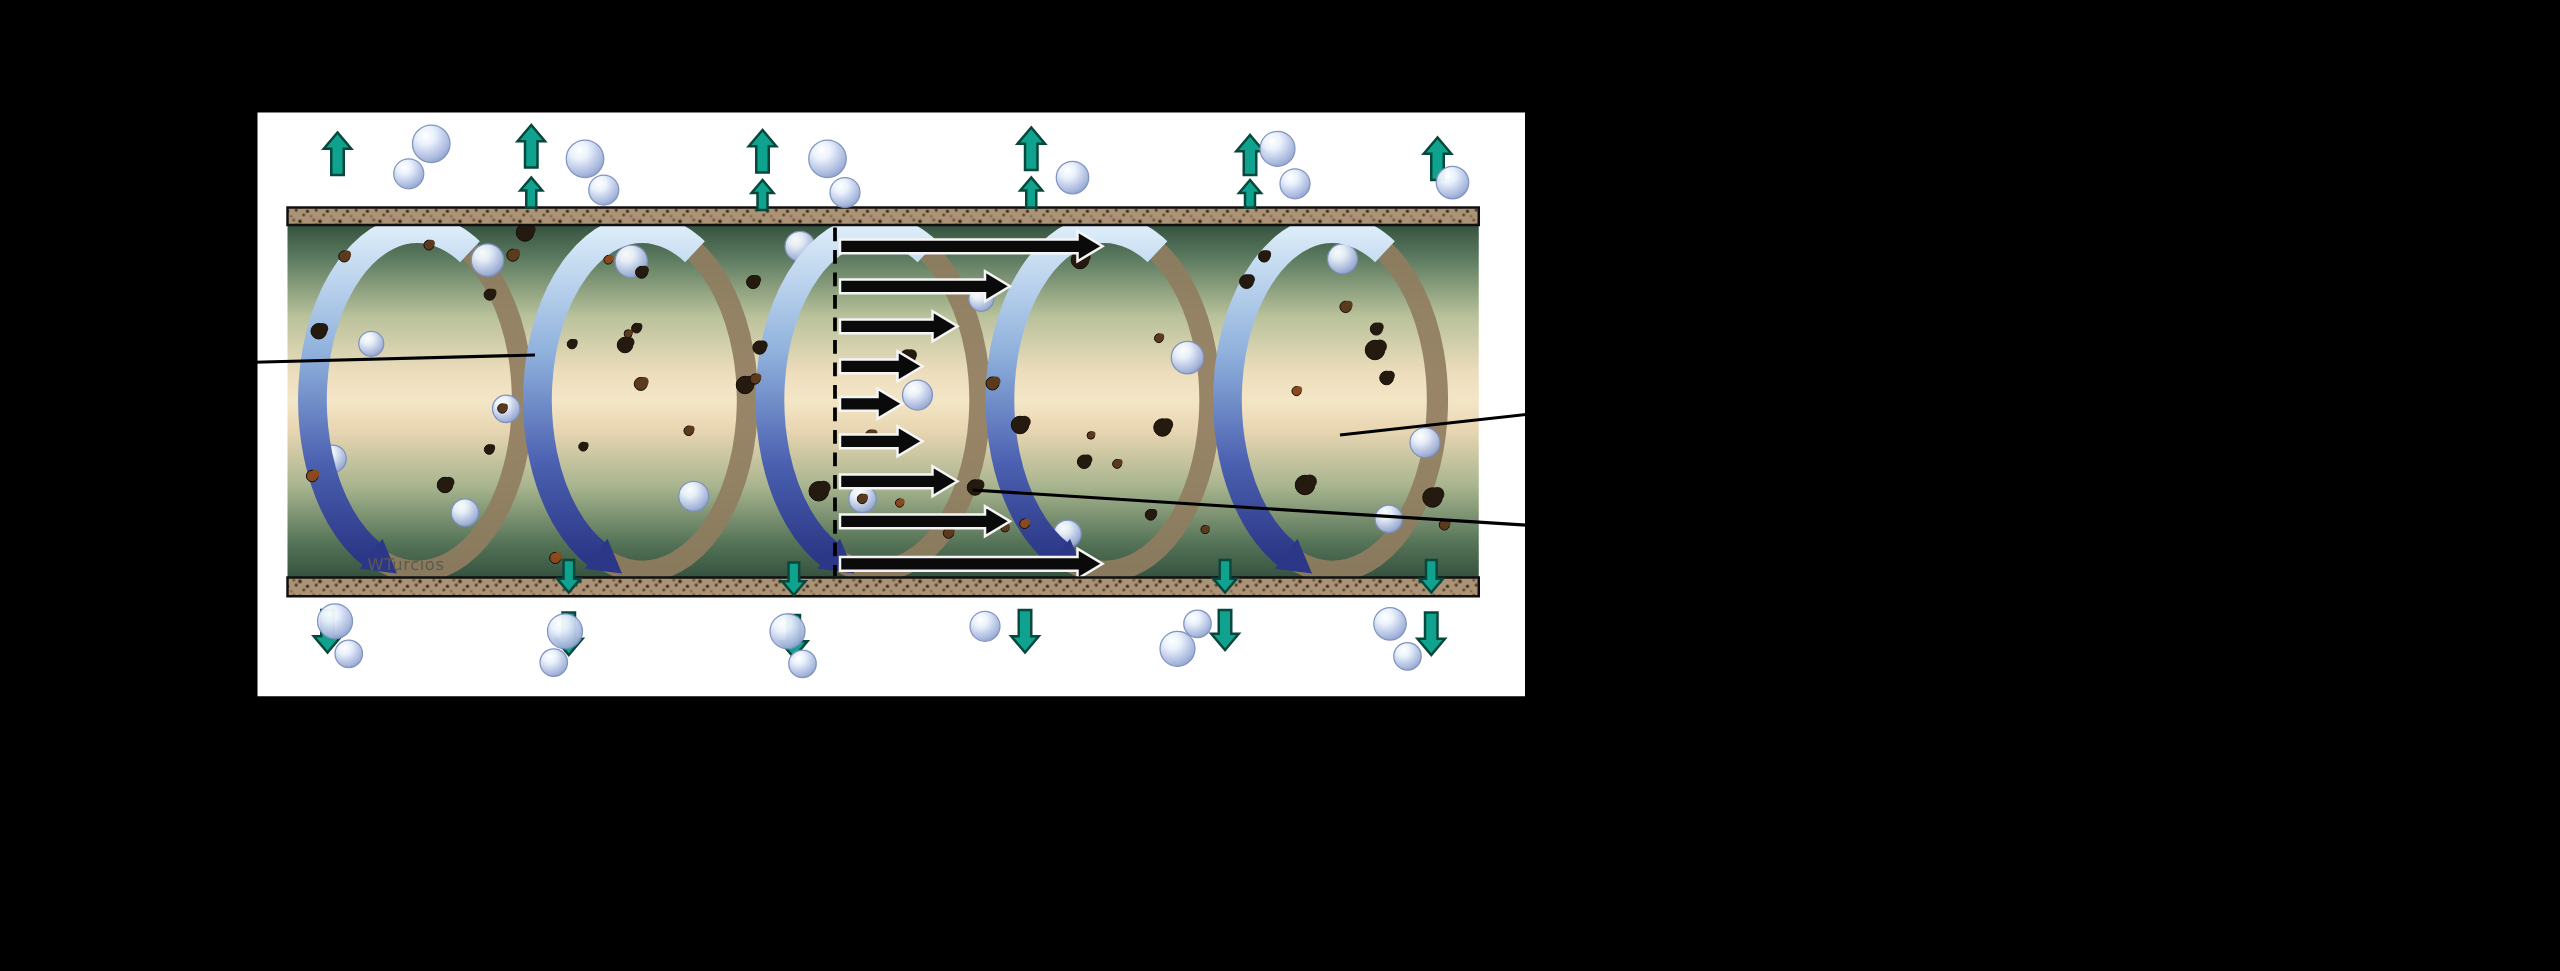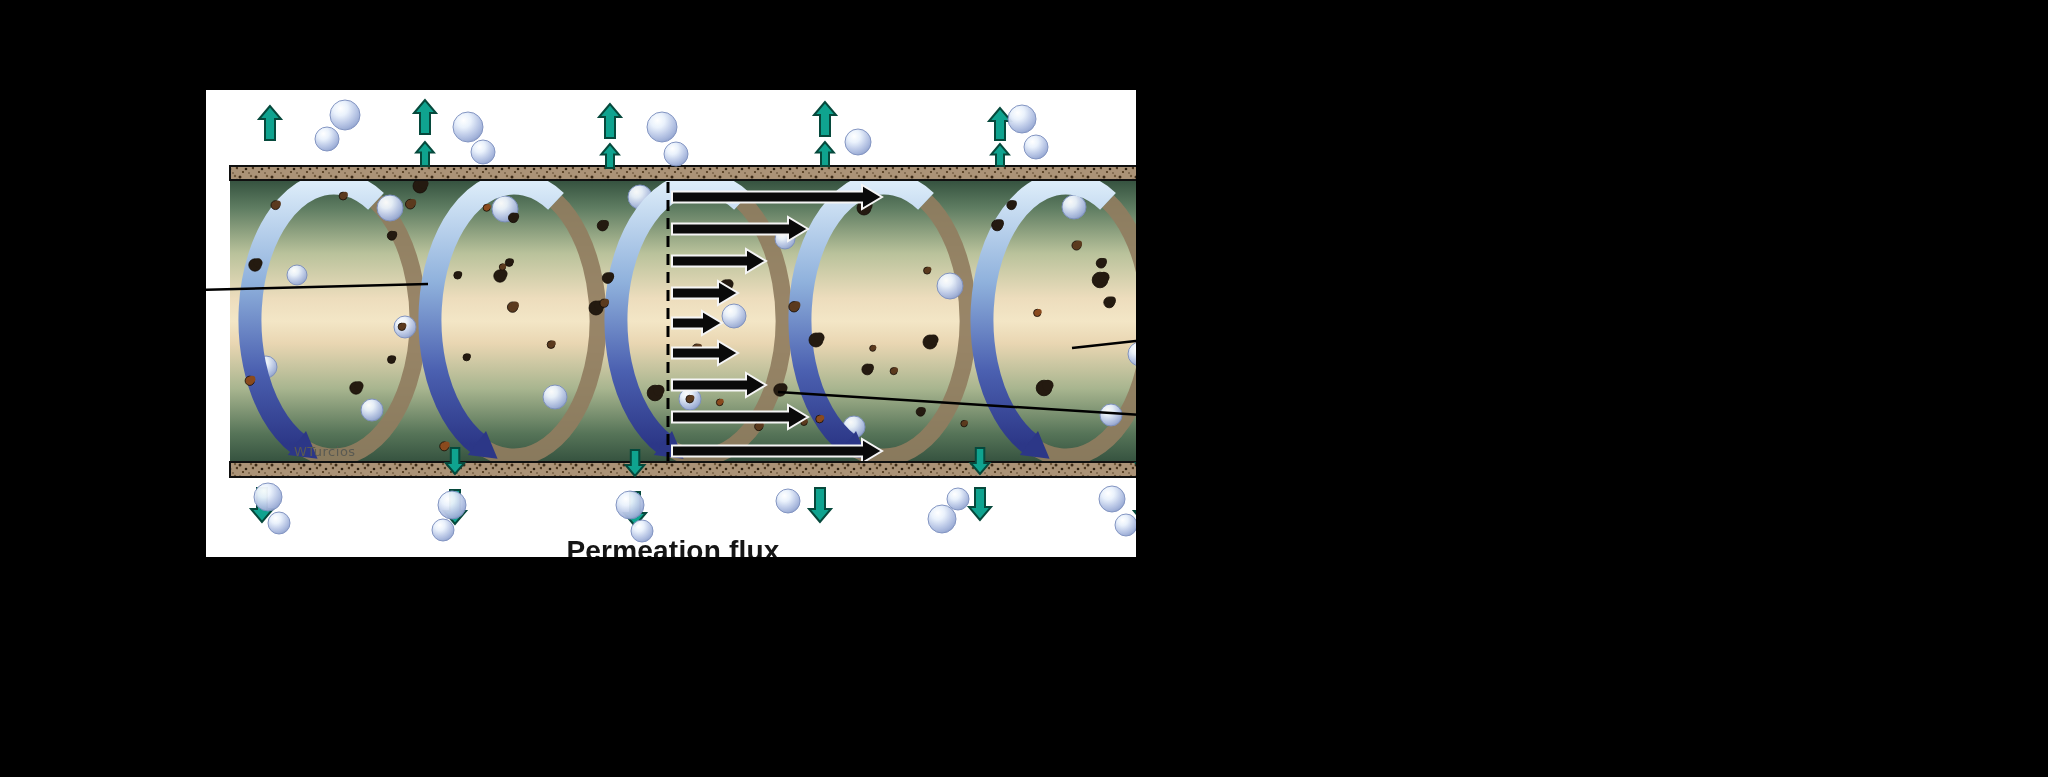--- a/index.html
+++ b/index.html
@@ -1,18 +1,18 @@
 <!DOCTYPE html>
 <html><head>
 <meta charset="utf-8">
 <style>
   html,body{margin:0;padding:0;background:#000;}
   #stage{position:relative;width:2048px;height:777px;background:#000;overflow:hidden;
          font-family:"Liberation Sans",sans-serif;}
-  #panel{position:absolute;left:206px;top:90px;width:930px;height:467px;background:#fff;overflow:hidden;text-align:right;}
+  #panel{position:absolute;left:206px;top:90px;width:1014px;height:467px;background:#fff;overflow:hidden;text-align:right;}
   #diagram{position:absolute;left:0;top:0;}
   #caption{position:absolute;left:467px;top:445px;transform:translateX(-50%);
            font-size:28px;font-weight:bold;color:#151515;white-space:nowrap;letter-spacing:.2px;}
   #overlay{position:absolute;left:0;top:0;pointer-events:none;}
 </style>
 </head>
 <body>
 
 <div id="stage">
   <div id="panel">
@@ -254,20 +254,19 @@
           <circle cx="424" cy="415" r="14" fill="url(#dg)" stroke="#7d90bf" stroke-width="1" opacity="0.96"></circle>
           <circle cx="436" cy="441" r="11" fill="url(#dg)" stroke="#7d90bf" stroke-width="1" opacity="0.96"></circle>
           <circle cx="582" cy="411" r="12" fill="url(#dg)" stroke="#7d90bf" stroke-width="1" opacity="0.96"></circle>
           <circle cx="736" cy="429" r="14" fill="url(#dg)" stroke="#7d90bf" stroke-width="1" opacity="0.96"></circle>
           <circle cx="752" cy="409" r="11" fill="url(#dg)" stroke="#7d90bf" stroke-width="1" opacity="0.96"></circle>
           <circle cx="906" cy="409" r="13" fill="url(#dg)" stroke="#7d90bf" stroke-width="1" opacity="0.96"></circle>
           <circle cx="920" cy="435" r="11" fill="url(#dg)" stroke="#7d90bf" stroke-width="1" opacity="0.96"></circle>
         </g>
         <text x="88" y="366" font-size="13" fill="#5a5a52" font-family="&quot;DejaVu Sans&quot;, sans-serif" letter-spacing="0.5">WTurcios</text>
       </svg>
-    <div id="caption">Permeation flux</div>
   </div>
   <svg id="overlay" width="2048" height="777" viewBox="0 0 2048 777">
       <line x1="0" y1="295" x2="428" y2="284" stroke="#000" stroke-width="2.5"></line>
       <line x1="1362" y1="316" x2="1072" y2="348" stroke="#000" stroke-width="2.5"></line>
       <line x1="1362" y1="429" x2="778" y2="392" stroke="#000" stroke-width="2.5"></line>
     </svg>
 </div>
 
 </body></html>

